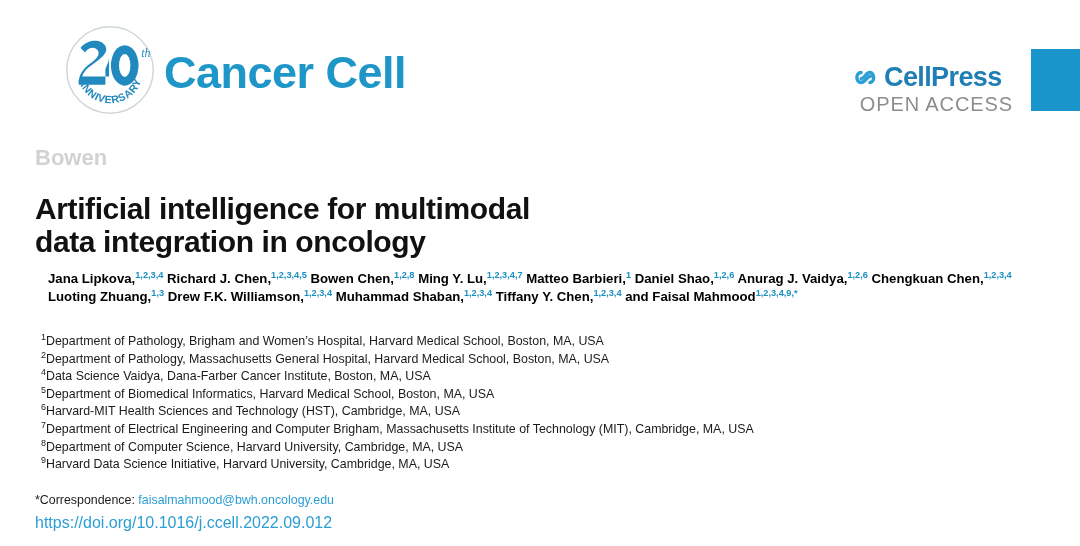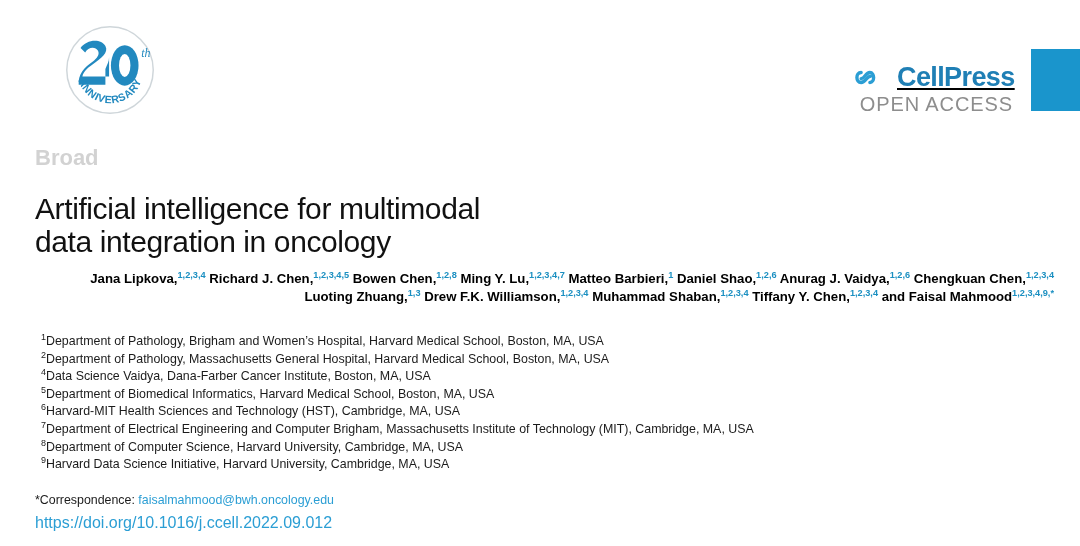--- a/index.html
+++ b/index.html
@@ -56,23 +56,22 @@
   .cellpress-block {
     position: absolute;
     left: 822px;
     top: 50px;
     width: 168px;
     height: 56px;
   }
   .cellpress-row {
     display: flex;
     align-items: center;
-    gap: 19px;
+    gap: 6px;
     height: 30px;
-    text-decoration: underline;
   }
   .cp-mark {
     width: 25px;
     height: 25px;
     flex: 0 0 25px;
   }
   .cp-name {
     font-size: 27px;
     line-height: 27px;
     font-weight: bold;
@@ -112,39 +111,38 @@
     letter-spacing: 0px;
   }
 
   .article-title {
     position: absolute;
     left: 35px;
     top: 172px;
     width: 720px;
     font-size: 30px;
     line-height: 33px;
-    font-weight: normal;
+    font-weight: bold;
     color: #111111;
     letter-spacing: -0.4px;
   }
   .article-title .tline {
     display: block;
   }
 
   
   .authors {
     position: absolute;
-    left: 24px;
+    left: 48px;
     top: 270px;
     width: 1030px;
     font-size: 13.2px;
     line-height: 18px;
     color: #000000;
     font-weight: bold;
-    text-align: right;
   }
   .authors .auth {
     white-space: nowrap;
   }
   .authors sup {
     font-size: 9.2px;
     color: #1a8fc1;
     font-weight: bold;
     vertical-align: super;
     line-height: 0;
@@ -213,40 +211,41 @@
         </g>
         <ellipse cx="66" cy="45" rx="6.2" ry="12.5" fill="#ffffff"></ellipse>
         <text x="84" y="36" font-family="Liberation Serif, serif" font-size="13" font-style="italic" fill="#2289bf">th</text>
         <path id="arcpath" d="M16 62 A36 36 0 0 0 84 62" fill="none"></path>
         <text font-family="Liberation Sans, sans-serif" font-size="11.5" font-weight="bold" fill="#2289bf" letter-spacing="0.6">
           <textPath href="#arcpath" startOffset="50%" text-anchor="middle">ANNIVERSARY</textPath>
         </text>
       </svg>
     </div>
 
+    <div class="wordmark">Cancer Cell</div>
 
     <div class="cellpress-block">
       <div class="cellpress-row">
         <span class="cp-mark">
           <svg viewBox="0 0 40 40" width="25" height="25" aria-hidden="true">
             <g fill="none" stroke="#2b9ed4" stroke-width="5.4" stroke-linecap="round">
               <path d="M13 12 C4 12, 4 28, 13 28 C20 28, 22 18, 28 18"></path>
               <path d="M27 28 C35 28, 35 12, 27 12 C20 12, 19 22, 13 22"></path>
             </g>
           </svg>
         </span>
         <span class="cp-name">CellPress</span>
       </div>
       <div class="cp-oa">OPEN ACCESS</div>
     </div>
 
     <div class="blue-bar"></div>
   </div>
 
-  <div class="kicker">Broad</div>
+  <div class="kicker">Bowen</div>
 
   <h1 class="article-title">
     <span class="tline">Artificial intelligence for multimodal</span>
     <span class="tline">data integration in oncology</span>
   </h1>
 
   <div class="authors" id="author-list"><span class="auth"><span>Jana Lipkova,</span><sup>1,2,3,4</sup></span> <span class="auth"><span>Richard J. Chen,</span><sup>1,2,3,4,5</sup></span> <span class="auth"><span>Bowen Chen,</span><sup>1,2,8</sup></span> <span class="auth"><span>Ming Y. Lu,</span><sup>1,2,3,4,7</sup></span> <span class="auth"><span>Matteo Barbieri,</span><sup>1</sup></span> <span class="auth"><span>Daniel Shao,</span><sup>1,2,6</sup></span> <span class="auth"><span>Anurag J. Vaidya,</span><sup>1,2,6</sup></span> <span class="auth"><span>Chengkuan Chen,</span><sup>1,2,3,4</sup></span> <span class="auth"><span>Luoting Zhuang,</span><sup>1,3</sup></span> <span class="auth"><span>Drew F.K. Williamson,</span><sup>1,2,3,4</sup></span> <span class="auth"><span>Muhammad Shaban,</span><sup>1,2,3,4</sup></span> <span class="auth"><span>Tiffany Y. Chen,</span><sup>1,2,3,4</sup></span> <span class="auth"><span>and Faisal Mahmood</span><sup>1,2,3,4,9,*</sup></span></div>
 
   <div class="affiliations" id="affiliation-list">
       <div class="aff-line"><sup>1</sup><span>Department of Pathology, Brigham and Women’s Hospital, Harvard Medical School, Boston, MA, USA</span></div>

